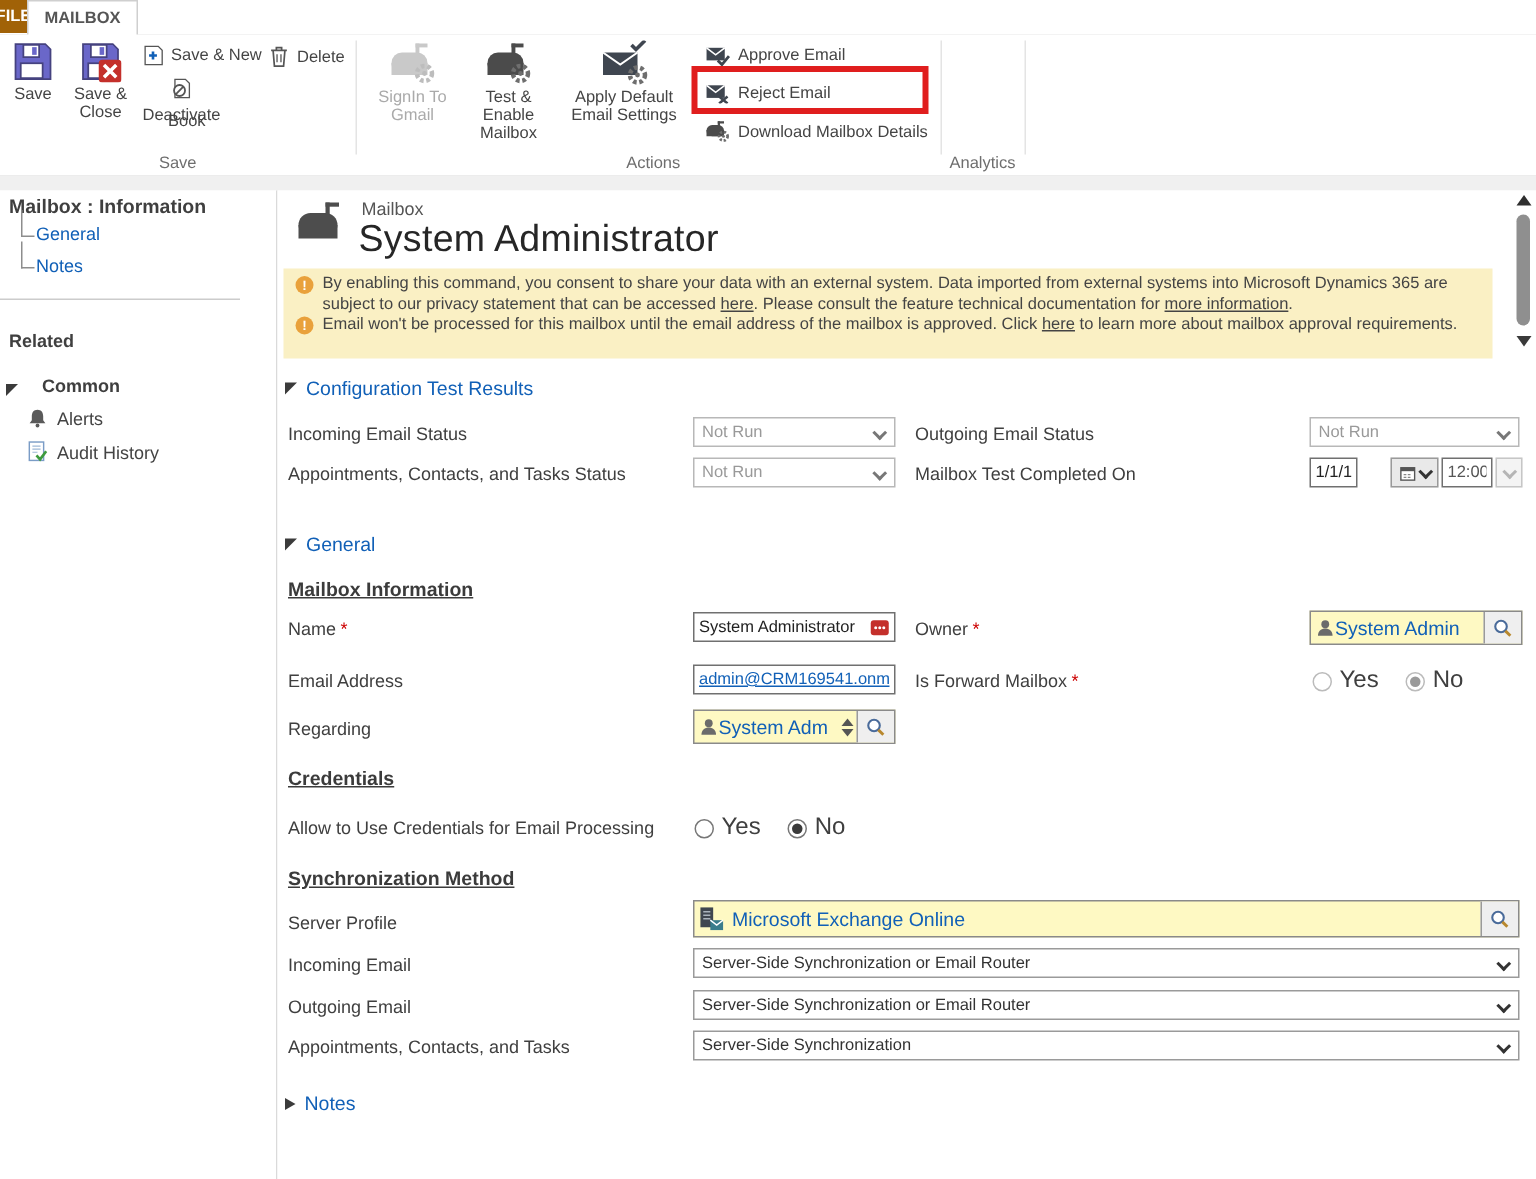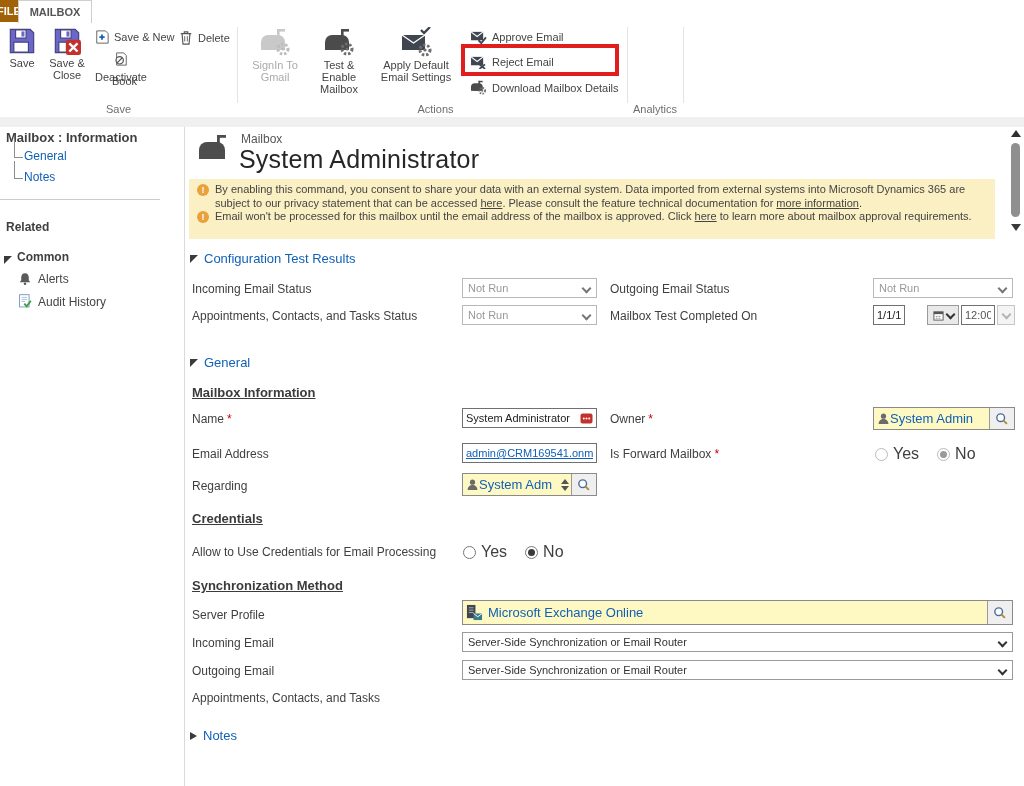--- a/index.html
+++ b/index.html
@@ -28,21 +28,21 @@
 
   
   .sidebar{position:absolute;left:0;top:127px;width:184px;bottom:0;background:#fff;}
   .sb-title{margin:3px 0 2px 6px;font-size:13px;font-weight:bold;color:#3f3f3f;}
   .sb-tree{margin:0 0 0 14px;padding:0;list-style:none;}
   .sb-tree li{position:relative;padding:2px 0 2px 10px;font-size:12px;}
   .sb-tree li::before{content:"";position:absolute;left:0;top:-7px;width:8px;height:17px;border-left:1px solid #8d8d8d;border-bottom:1px solid #8d8d8d;}
   .sb-link{color:#1160B7;text-decoration:none;display:inline-block;max-width:150px;overflow:hidden;white-space:nowrap;text-overflow:ellipsis;cursor:pointer;}
   .sb-div{margin:10px 24px 0 0;border-top:1px solid #ccc;}
   .sb-related{margin:20px 0 0 6px;font-size:12px;font-weight:bold;color:#3f3f3f;}
-  .sb-common{margin:16px 0 0 4px;display:flex;align-items:flex-end;gap:5px;font-size:12px;font-weight:bold;color:#3f3f3f;cursor:default;}
+  .sb-common{margin:16px 0 0 4px;display:flex;align-items:flex-end;gap:16px;font-size:12px;font-weight:bold;color:#3f3f3f;cursor:default;}
   .sb-item{margin:8px 0 0 18px;display:flex;align-items:center;gap:6px;font-size:12px;color:#444;cursor:default;}
 
   
   .main{position:absolute;left:185px;top:127px;width:839px;height:659px;background:#fff;}
   .hdr-entity{position:absolute;left:56px;top:5px;font-size:12px;color:#555;}
   .hdr-title{position:absolute;left:54px;top:18px;font-size:25px;color:#262626;letter-spacing:0.2px;}
 
   .banner{position:absolute;left:4px;top:52px;width:806px;height:60px;background:#FAF0C4;overflow:hidden;padding:4px 8px;box-sizing:border-box;}
   .bmsg{display:flex;gap:6px;font-size:11px;line-height:13.5px;color:#444;max-width:775px;}
   .bmsg + .bmsg{margin-top:0px;}
@@ -436,20 +436,24 @@
       <span class="chev"></span>
     </div>
 
     <div class="flabel" style="left:7px;top:537px;"><span>Outgoing Email</span></div>
     <div class="select" style="left:277px;top:533px;width:551px;">
       <span class="seltext">Server-Side Synchronization or Email Router</span>
       <span class="chev"></span>
     </div>
 
     <div class="flabel" style="left:7px;top:564px;"><span>Appointments, Contacts, and Tasks</span></div>
+    <div class="select" style="left:277px;top:560px;width:551px;">
+      <span class="seltext">Server-Side Synchronization</span>
+      <span class="chev"></span>
+    </div>
 
     <div class="sechdr" style="left:5px;top:601px;">
       <span class="tri-closed"></span>
       <span>Notes</span>
     </div>
   </div>
 
   <div class="vscroll">
     <div class="sc-up"></div>
     <div class="sc-thumb"></div>

